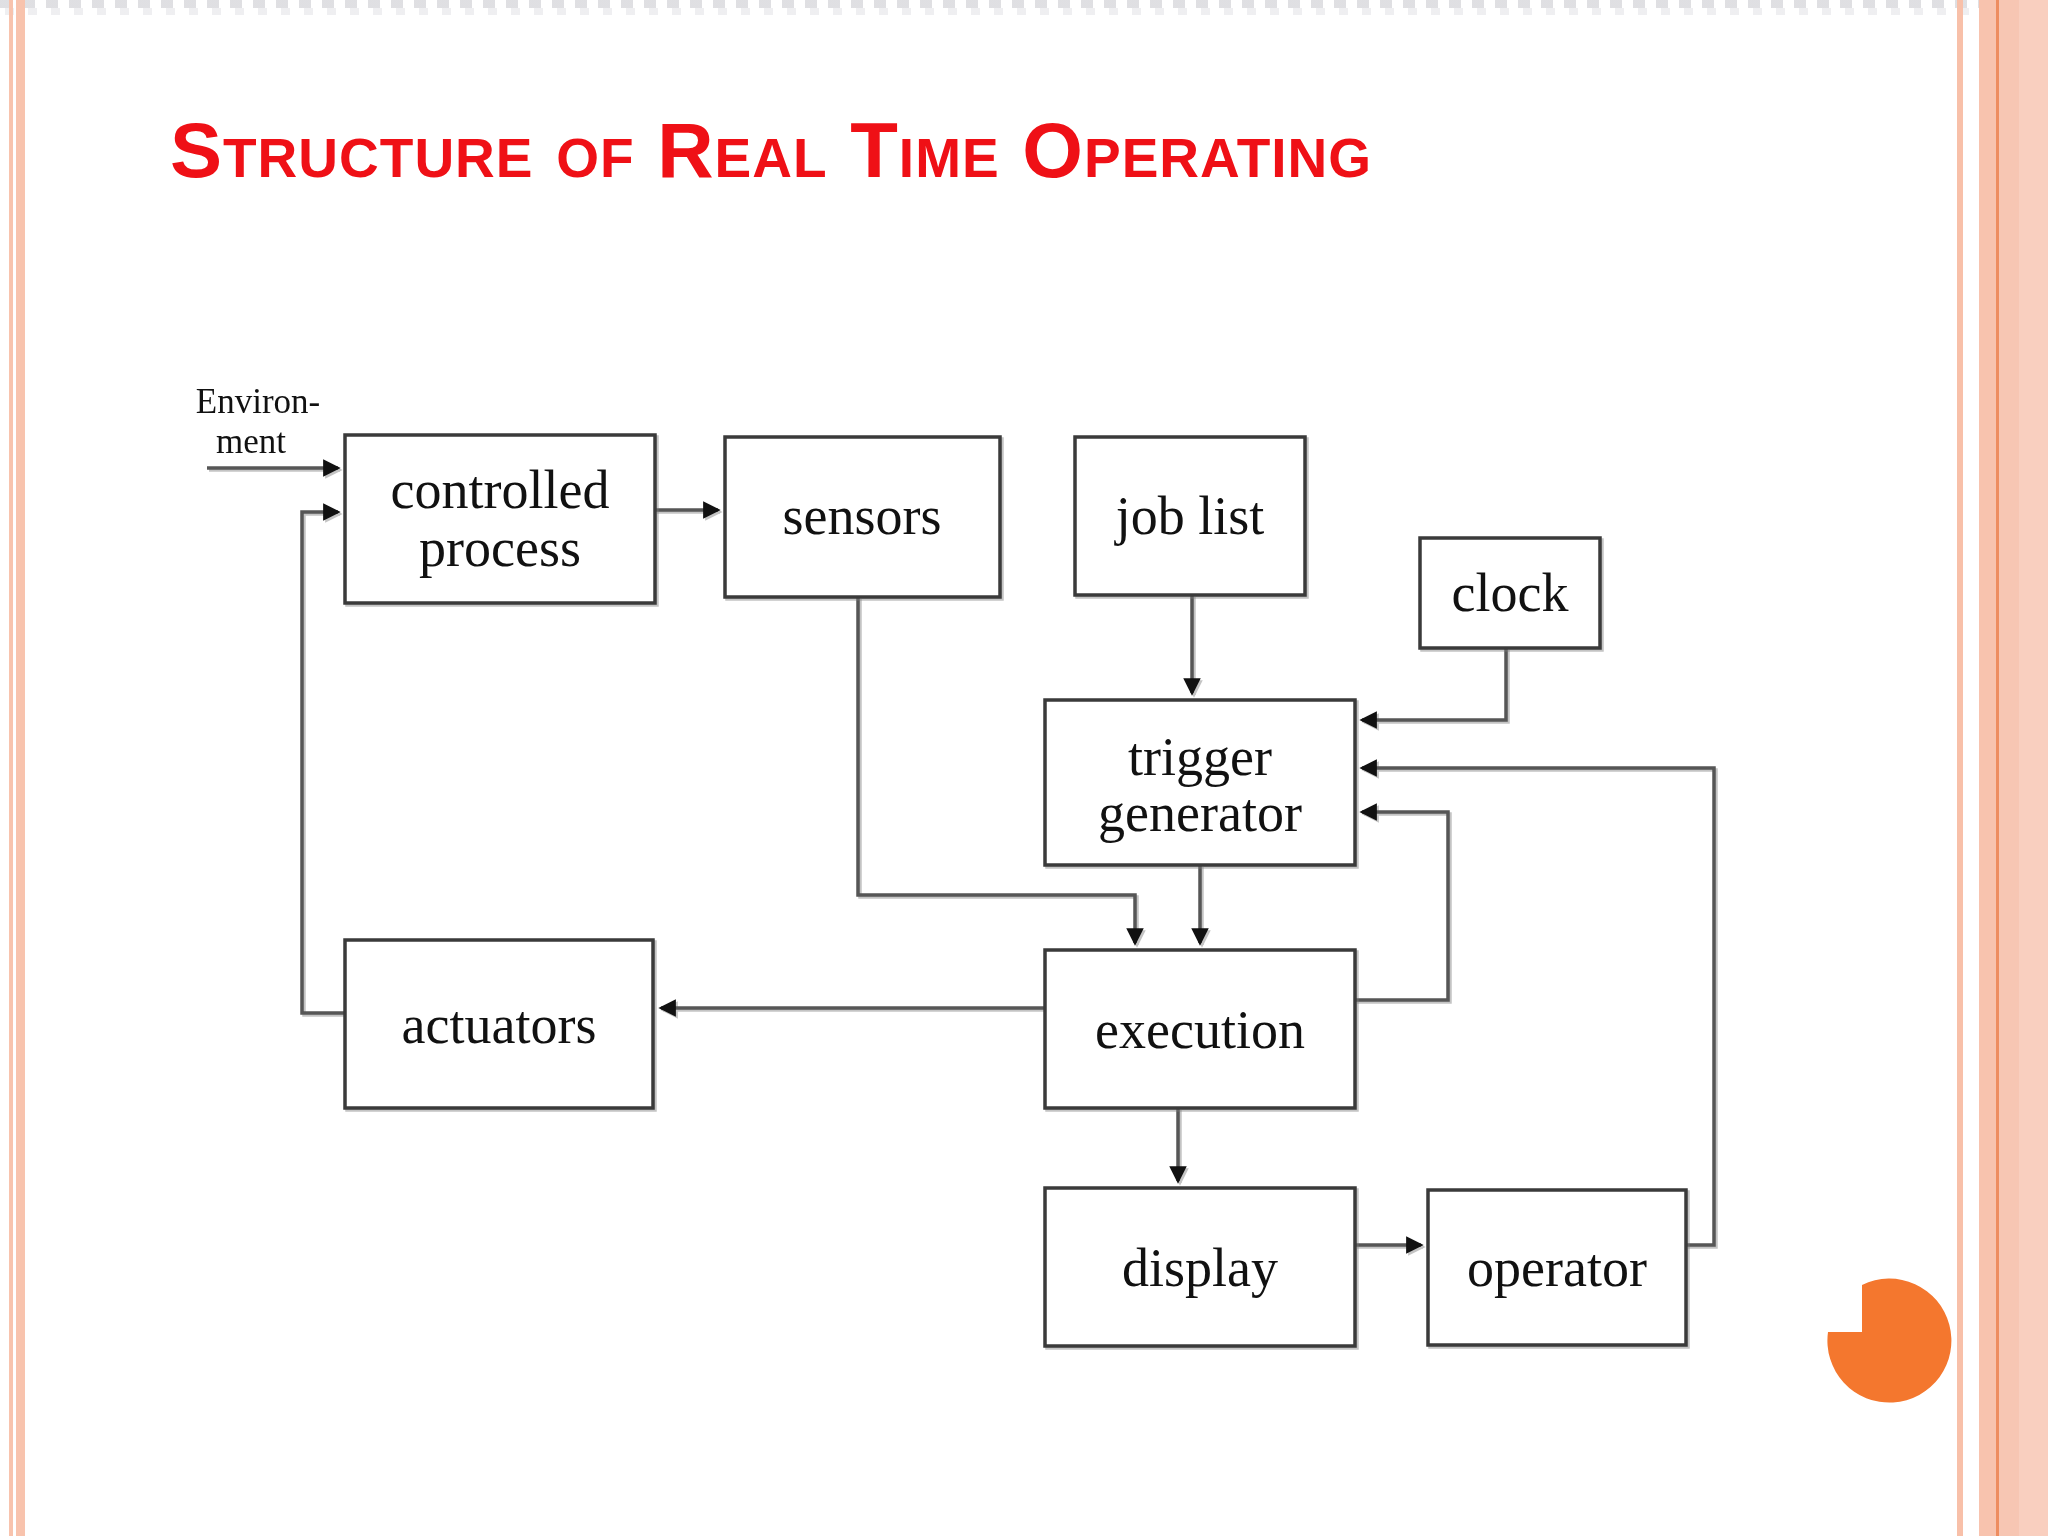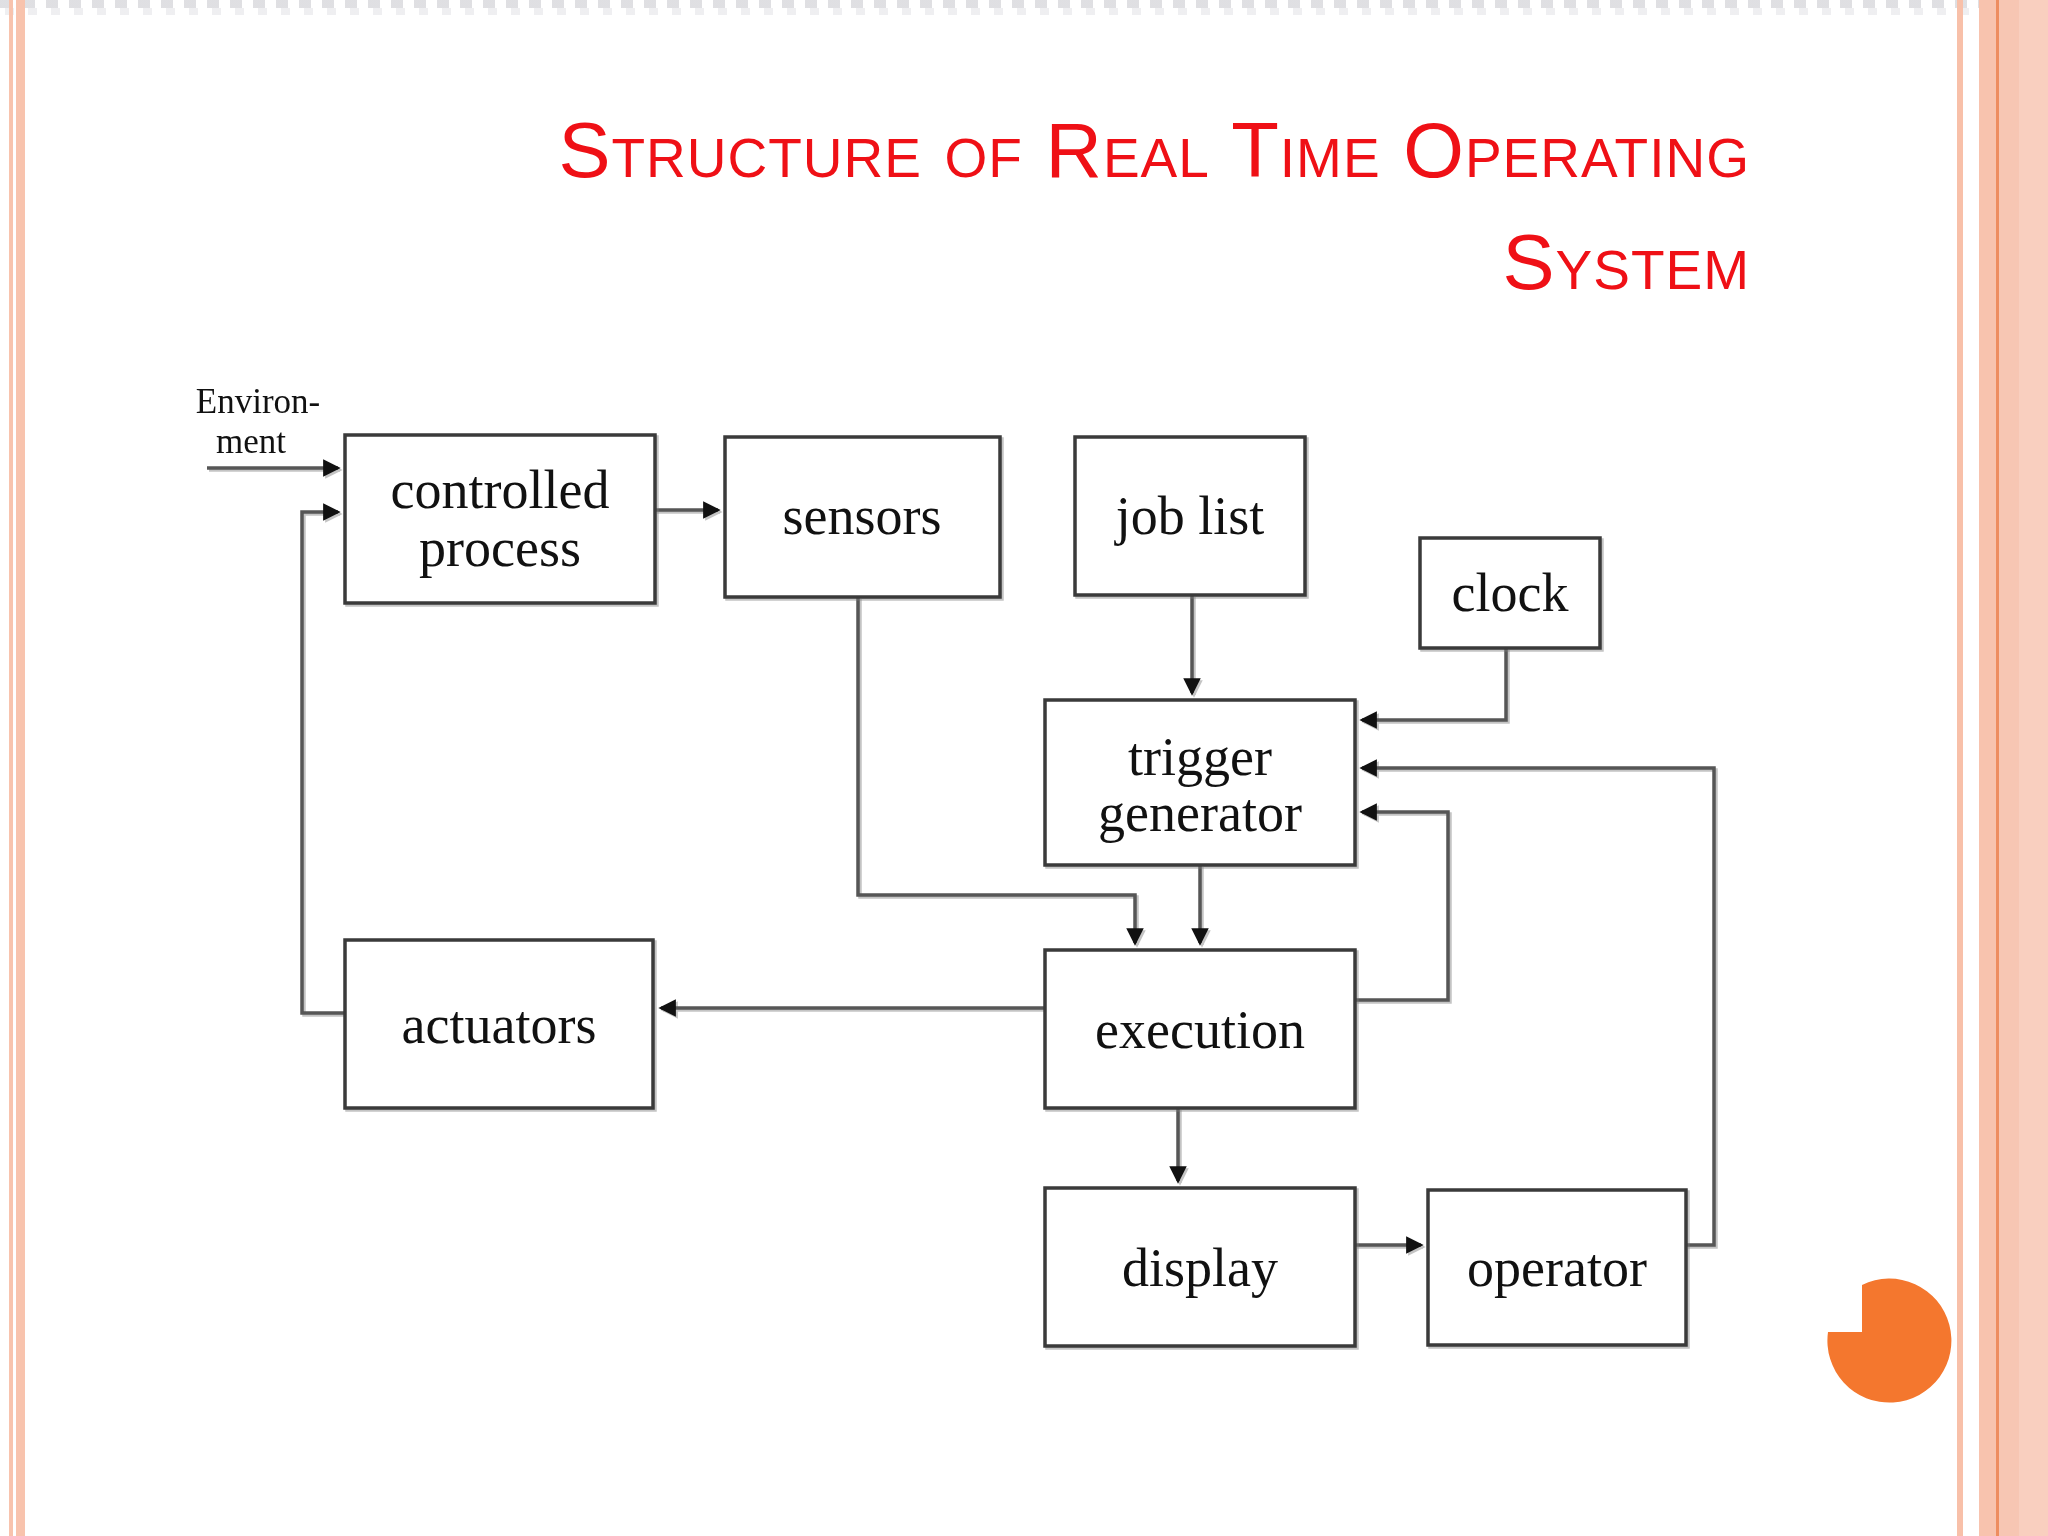--- a/index.html
+++ b/index.html
@@ -24,22 +24,22 @@
   .l-a { left:9px;    width:4px;  background:#f8c3ad; }
   .l-b { left:16px;   width:9px;  background:#f8c3ad; }
   .r-a { left:1957px; width:6px;  background:#f8c0a9; }
   .r-b { left:1979px; width:17px; background:#f8c3ae; }
   .r-c { left:1996px; width:3px;  background:#ee8d60; }
   .r-d { left:1999px; width:20px; background:#f7c6b3; }
   .r-e { left:2019px; width:29px; background:#f9cfbf; }
 
   .title {
     position:absolute; left:170px; top:94px; width:1580px; z-index:3;
-    text-align:right; color:#ef1016;
-    font-weight:400; font-variant:small-caps;
+    text-align:left; color:#ef1016;
+    font-weight:700; font-variant:small-caps;
     font-size:78px; line-height:112px; letter-spacing:1px;
   }
   .title .tline { white-space:nowrap; }
 
   .diagram { position:absolute; left:0; top:0; width:2048px; height:1536px; z-index:4; }
 
   .arrows path { fill:none; stroke:#565656; stroke-width:3.5px; }
   .arrows, .boxes { filter:drop-shadow(2px 2px 0 rgba(125,125,125,0.45)); }
   .boxes rect { fill:#ffffff; stroke:#3a3a3a; stroke-width:3.5px; }
   .node-label {
@@ -62,21 +62,20 @@
   <div class="stripe l-a"></div>
   <div class="stripe l-b"></div>
   <div class="stripe r-a"></div>
   <div class="stripe r-b"></div>
   <div class="stripe r-c"></div>
   <div class="stripe r-d"></div>
   <div class="stripe r-e"></div>
 
   <div class="title">
     <div class="tline">Structure of Real Time Operating</div>
-    <div class="tline">System</div>
   </div>
 
   <svg class="diagram" viewBox="0 0 2048 1536">
     <defs>
       <marker id="ah" viewBox="0 0 10 10" refX="8.5" refY="5" markerWidth="5" markerHeight="5" orient="auto-start-reverse">
         <path d="M0 0 L10 5 L0 10 z" fill="#111111"></path>
       </marker>
     </defs>
 
     <g class="arrows">

